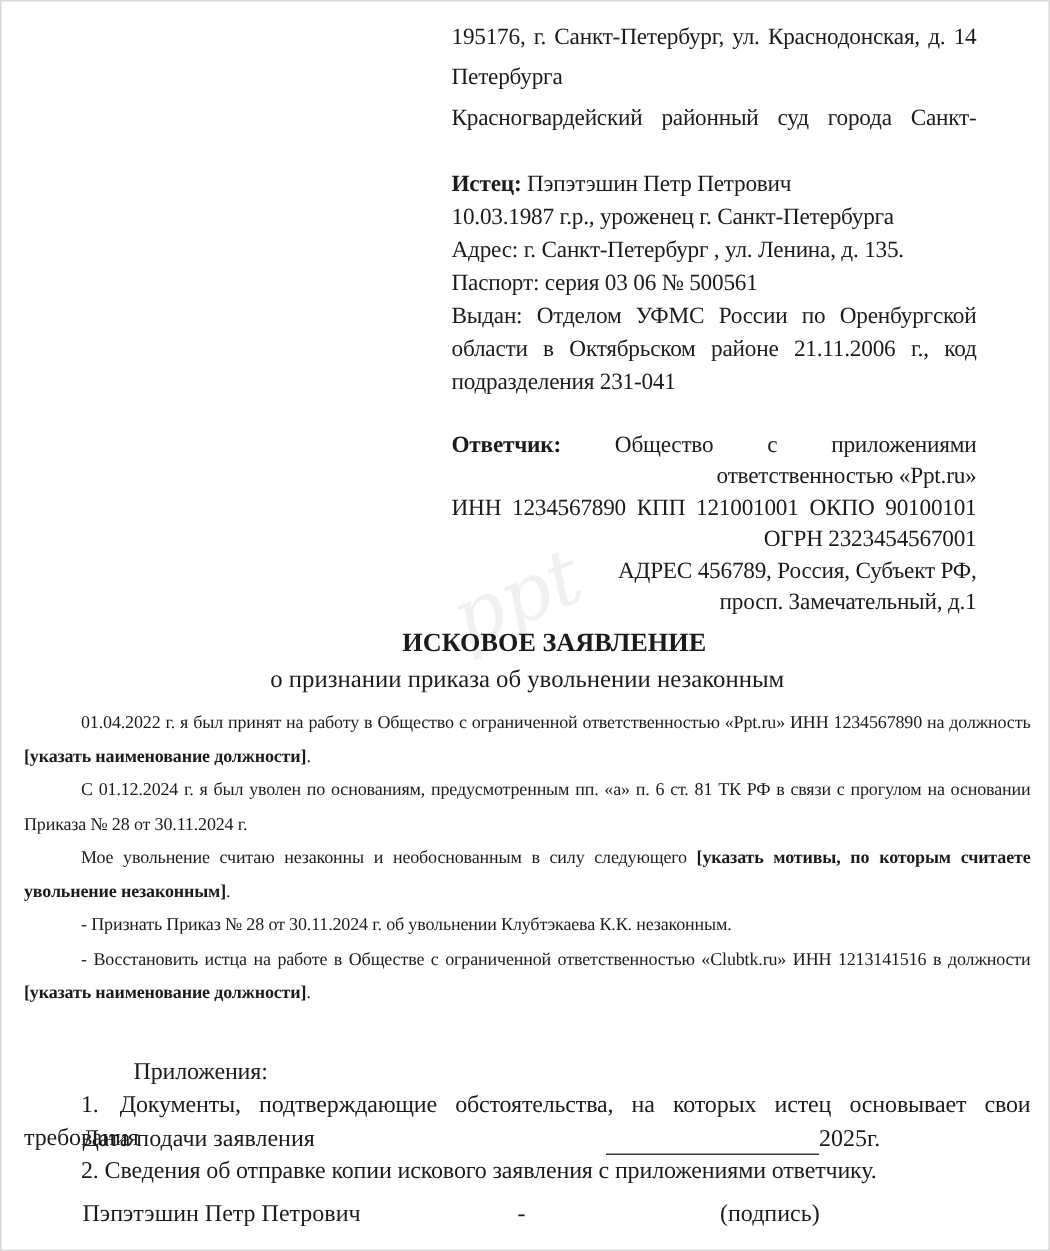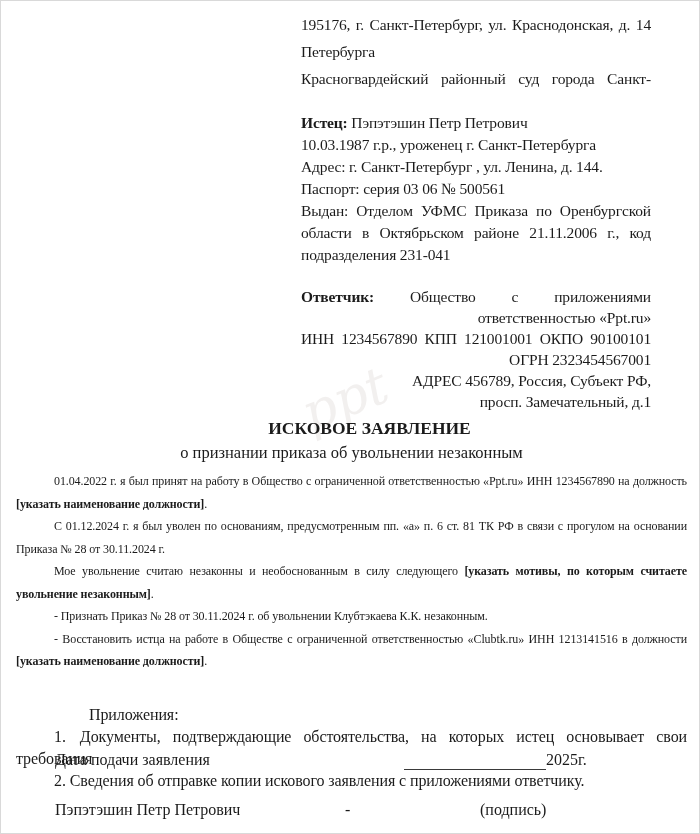--- a/index.html
+++ b/index.html
@@ -81,23 +81,23 @@
         <div class="rb-line">Петербурга</div>
         <div class="rb-line spread">Красногвардейский районный суд города Санкт-</div>
       </div>
 
       <div class="plaintiff">
         <div class="rb-line">
           <span class="b">Истец:</span>
           <span>Пэпэтэшин Петр Петрович</span>
         </div>
         <div class="rb-line">10.03.1987 г.р., уроженец г. Санкт-Петербурга</div>
-        <div class="rb-line">Адрес: г. Санкт-Петербург , ул. Ленина, д. 144.</div>
+        <div class="rb-line">Адрес: г. Санкт-Петербург , ул. Ленина, д. 135.</div>
         <div class="rb-line">Паспорт: серия 03 06 № 500561</div>
-        <div class="rb-line spread">Выдан: Отделом УФМС Приказа по Оренбургской</div>
+        <div class="rb-line spread">Выдан: Отделом УФМС России по Оренбургской</div>
         <div class="rb-line spread">области в Октябрьском районе 21.11.2006 г., код</div>
         <div class="rb-line">подразделения 231-041</div>
       </div>
 
       <div class="defendant">
         <div class="rb-line spread">
           <span class="b">Ответчик:</span>
           <span>Общество с приложениями</span>
         </div>
         <div class="rb-line">ответственностью «Ppt.ru»</div>

